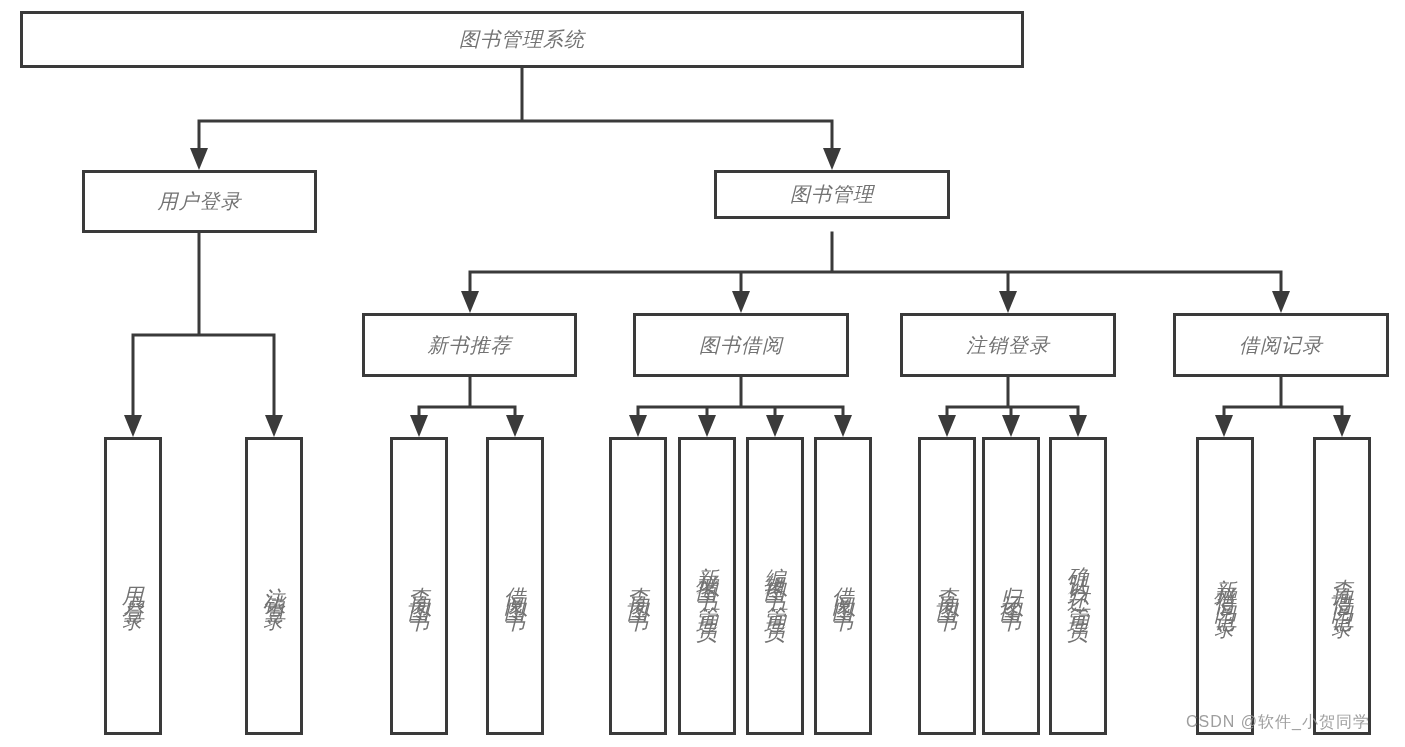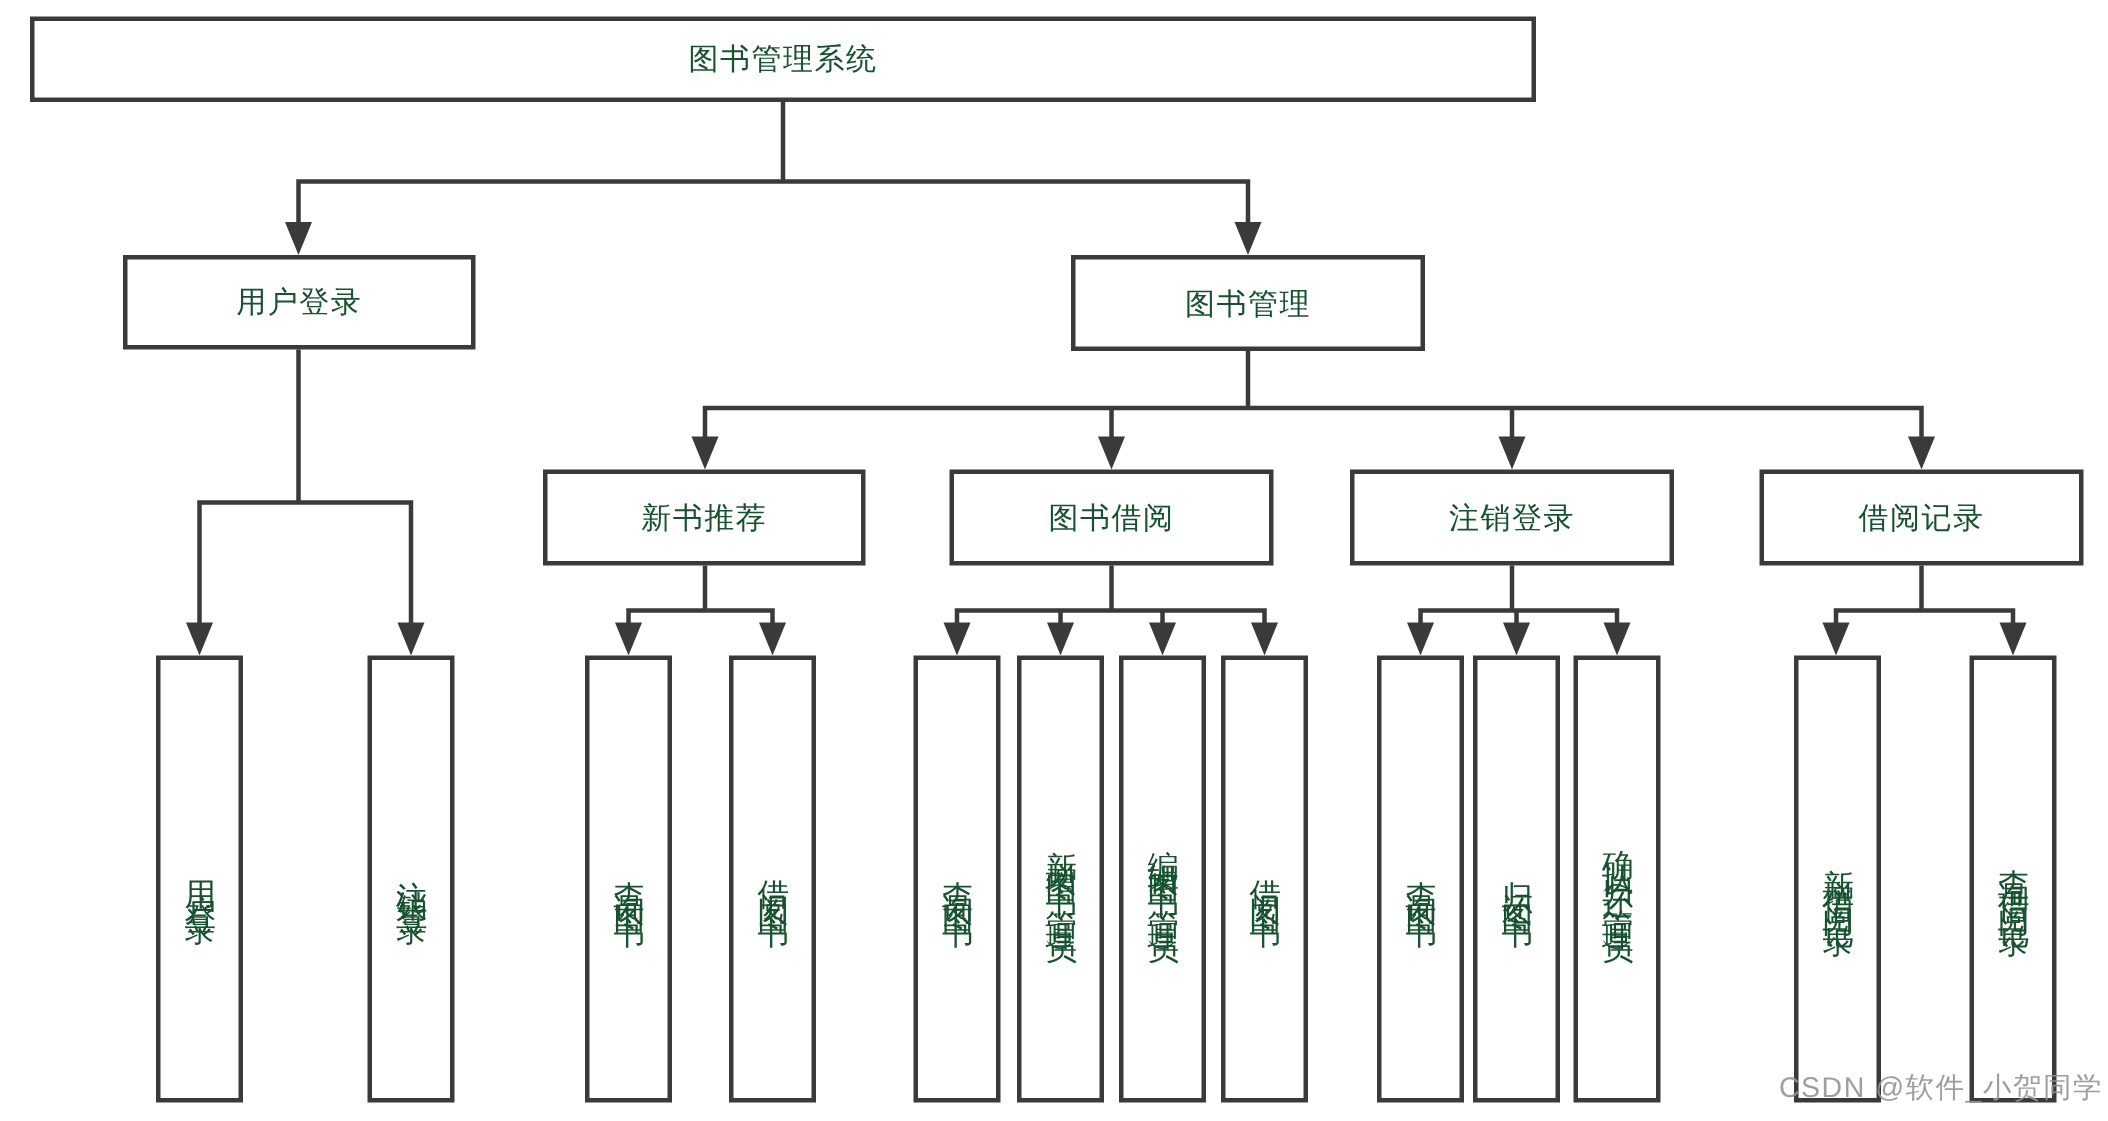--- a/index.html
+++ b/index.html
@@ -22,42 +22,43 @@
     height: 747px;
   }
   .box {
     position: absolute;
     background: #ffffff;
     border: 3px solid #3a3a3a;
     box-sizing: border-box;
     display: flex;
     align-items: center;
     justify-content: center;
-    color: #14532d;
+    color: #737373;
     z-index: 2;
+    font-style: italic;
   }
   .box .lbl {
     font-size: 20px;
     letter-spacing: 1px;
     white-space: nowrap;
   }
   .root-box .lbl { font-size: 20px; }
   .leaf .vlbl {
     writing-mode: vertical-rl;
     text-orientation: mixed;
     font-size: 21px;
     letter-spacing: 8px;
     line-height: 1;
     white-space: nowrap;
   }
   .watermark {
     position: absolute;
     left: 1186px;
     top: 712px;
-    font-size: 19px;
+    font-size: 16px;
     color: rgba(148, 148, 148, 0.9);
     letter-spacing: 1px;
     white-space: nowrap;
     z-index: 5;
   }
 </style>
 </head>
 <body>
 
 <div class="stage">
@@ -102,21 +103,21 @@
     </g>
   </svg>
 
   <div class="box root-box" style="left:20px; top:11px; width:1004px; height:57px;">
     <span class="lbl">图书管理系统</span>
   </div>
 
   <div class="box" style="left:82px; top:170px; width:235px; height:63px;">
     <span class="lbl">用户登录</span>
   </div>
-  <div class="box" style="left:714px; top:170px; width:236px; height:64px;">
+  <div class="box" style="left:714px; top:170px; width:236px; height:49px;">
     <span class="lbl">图书管理</span>
   </div>
 
   <div class="box" style="left:362px; top:313px; width:215px; height:64px;">
     <span class="lbl">新书推荐</span>
   </div>
   <div class="box" style="left:633px; top:313px; width:216px; height:64px;">
     <span class="lbl">图书借阅</span>
   </div>
   <div class="box" style="left:900px; top:313px; width:216px; height:64px;">

